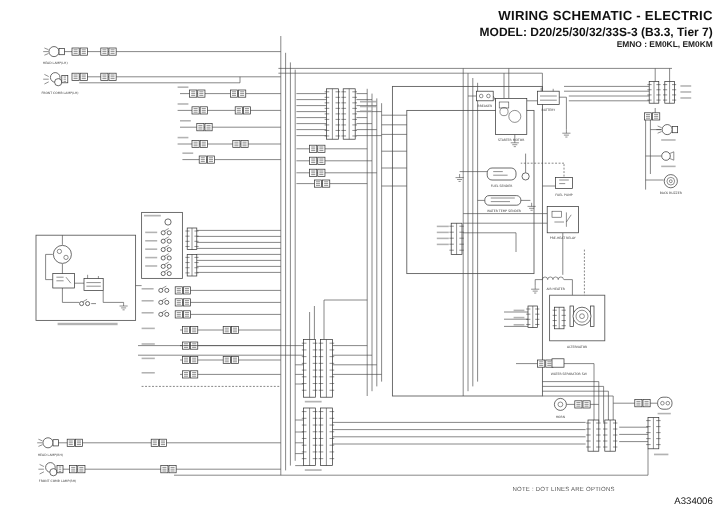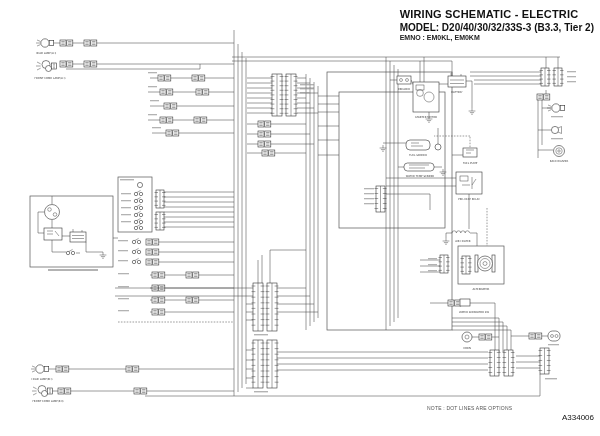--- a/index.html
+++ b/index.html
@@ -1,21 +1,21 @@
 <!DOCTYPE html>
 <html><head>
 <meta charset="utf-8">
 <style>
   html,body{margin:0;padding:0;background:#e8e8e8;}
   .page{
     position:relative;width:600px;height:436px;background:#ffffff;
     font-family:"Liberation Sans",sans-serif;overflow:hidden;
   }
   .title-block{
-    position:absolute;top:8px;right:6px;color:#111;line-height:1.25;
+    position:absolute;top:8px;right:6px;text-align:right;color:#111;line-height:1.25;
   }
   .title-block .t1{font-size:11px;font-weight:bold;letter-spacing:.2px;}
   .title-block .t2{font-size:10px;font-weight:bold;}
   .title-block .t3{font-size:7px;font-weight:bold;color:#222;}
   .footer-note{
     position:absolute;left:427px;top:405px;font-size:5px;color:#555;letter-spacing:.2px;
   }
   .doc-no{
     position:absolute;right:6px;top:413px;font-size:8px;font-weight:normal;color:#111;
   }
@@ -28,21 +28,21 @@
   .lbl{font-family:"DejaVu Sans",sans-serif;font-size:2.6px;fill:#3c3c3c;text-anchor:middle;}
   .smu{fill:#9a9a9a;opacity:.75;}
 </style>
 </head>
 <body>
 
 <div class="page">
 
   <div class="title-block">
     <div class="t1">WIRING SCHEMATIC - ELECTRIC</div>
-    <div class="t2">MODEL: D20/40/30/32/33S-3 (B3.3, Tier 2)</div>
+    <div class="t2">MODEL: D20/25/30/32/33S-3 (B3.3, Tier 7)</div>
     <div class="t3">EMNO : EM0KL, EM0KM</div>
   </div>
 
   <svg class="schem" width="600" height="436" viewBox="0 0 600 436">
 
     <defs>
       <g id="g-conn">
         <rect x="0" y="0" width="6" height="6" class="cmp"></rect>
         <rect x="6.8" y="0" width="6" height="6" class="cmp"></rect>
         <path class="cmpl" d="M1.3,1.5 H4.7 M1.3,3 H4.7 M1.3,4.5 H4.7 M8.1,1.5 H11.5 M8.1,3 H11.5 M8.1,4.5 H11.5"></path>

